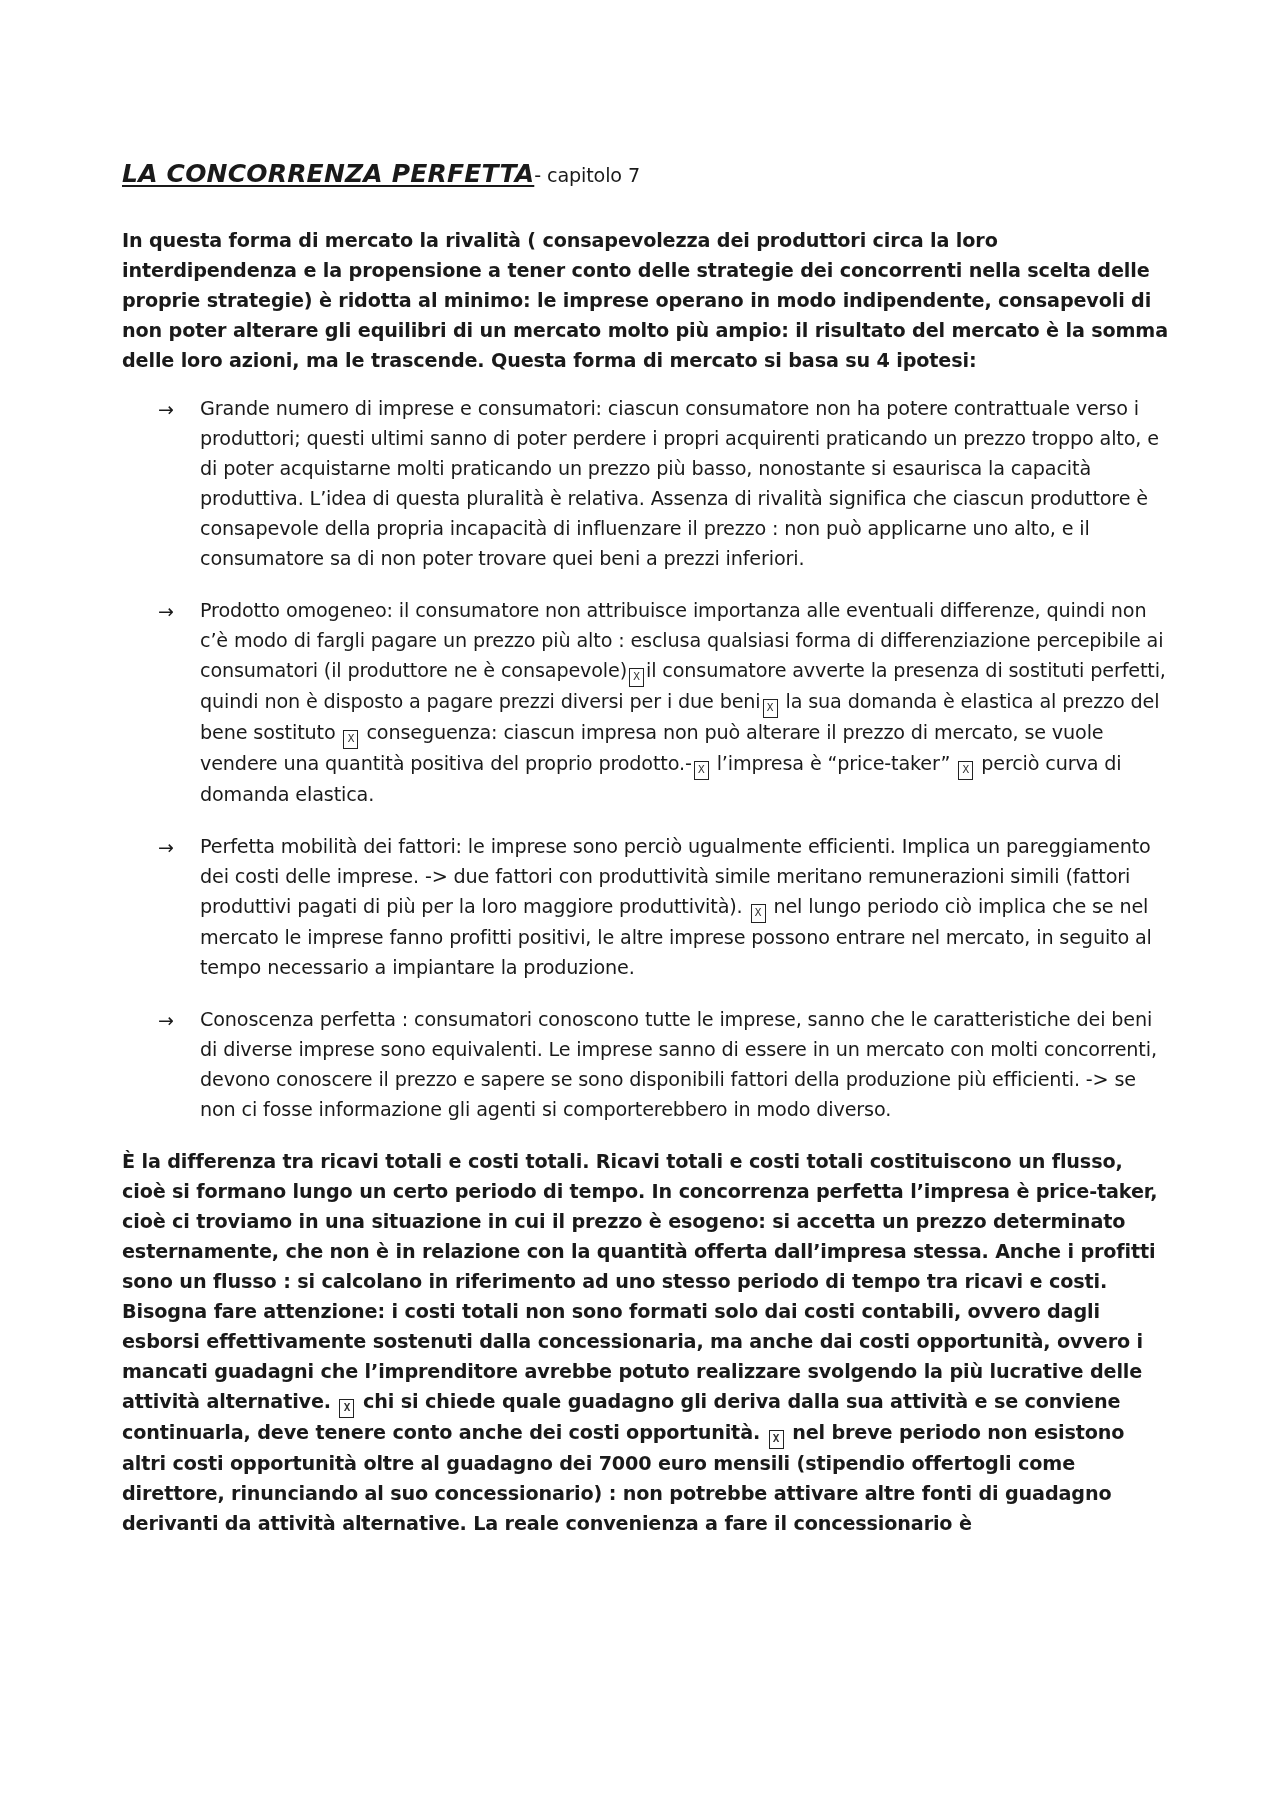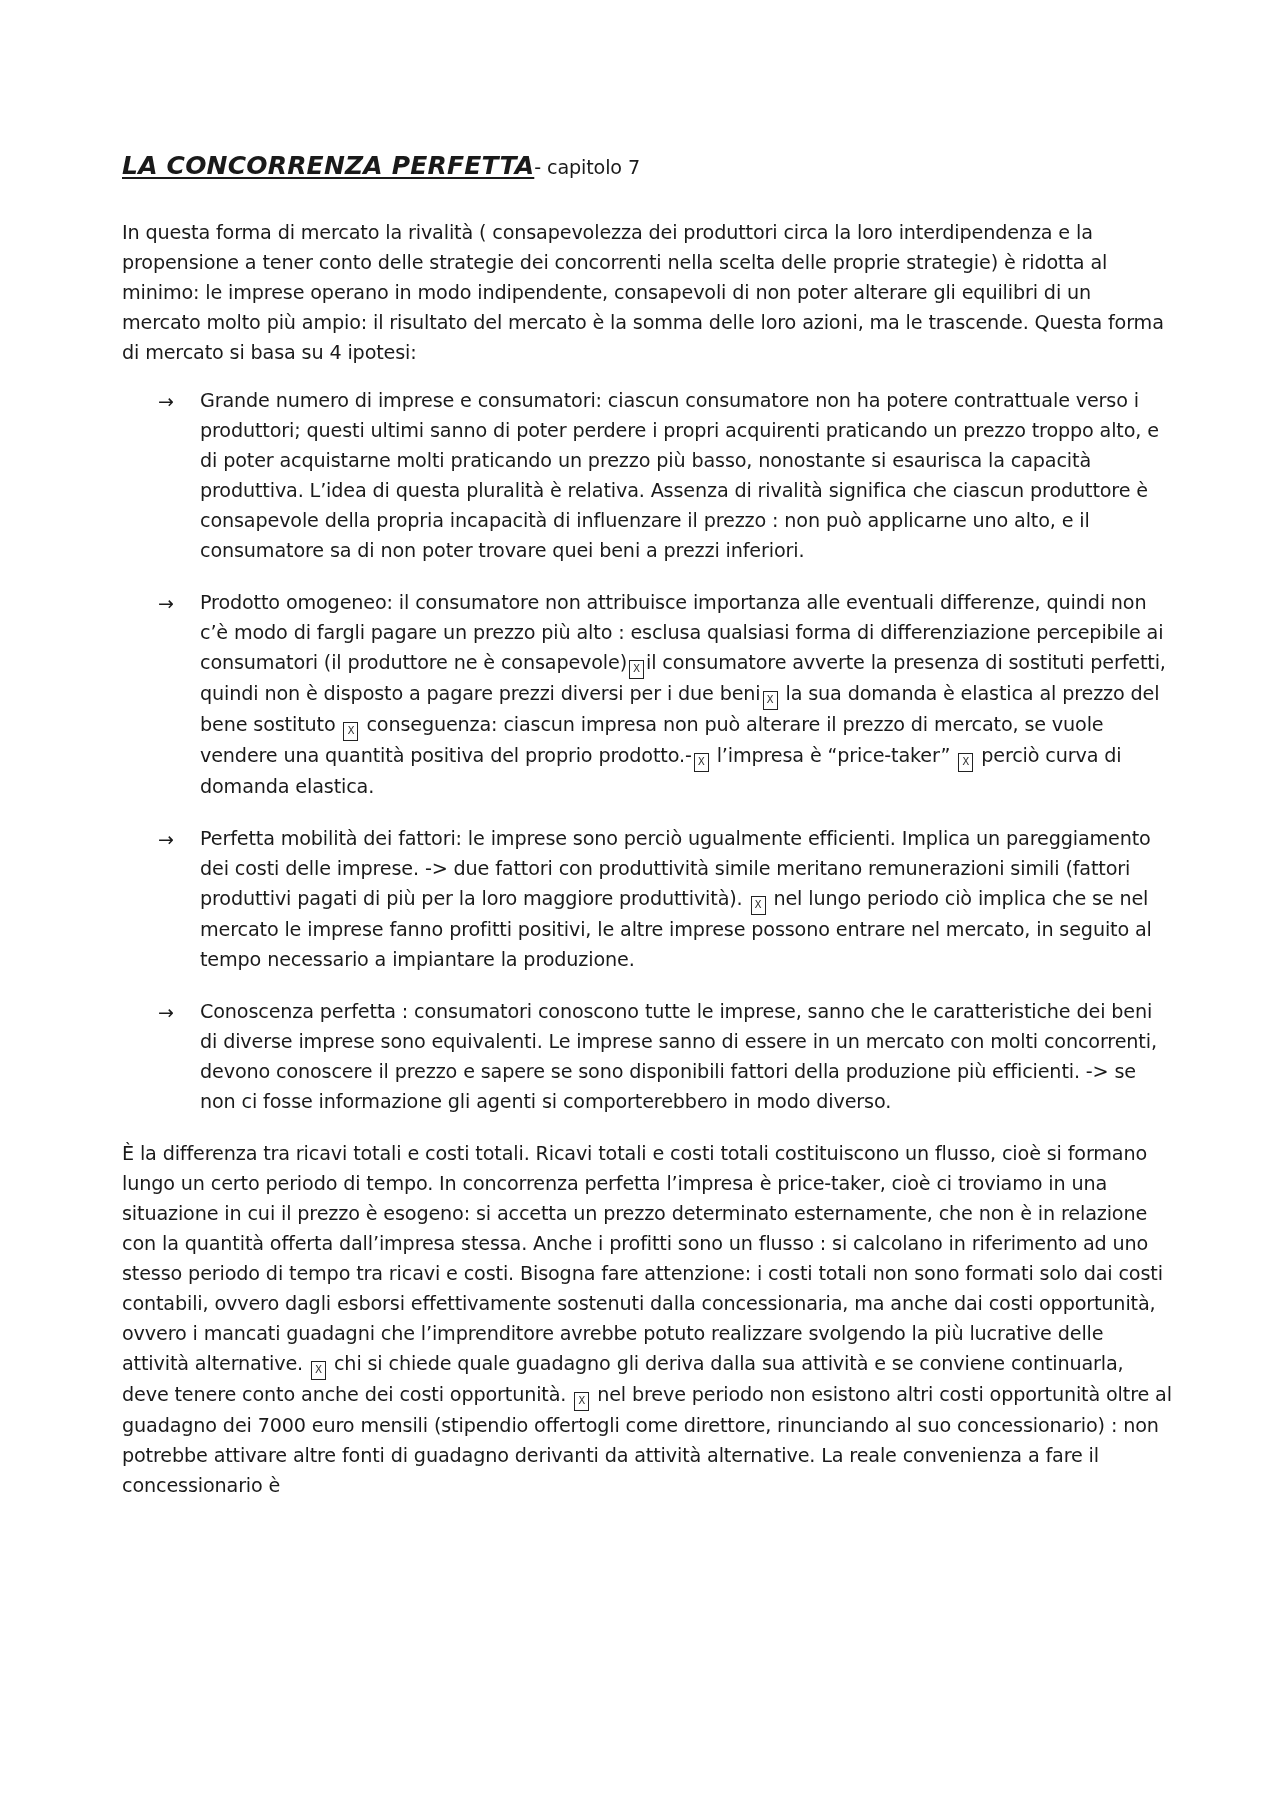--- a/index.html
+++ b/index.html
@@ -13,48 +13,48 @@
   }
   .page {
     position: absolute;
     left: 122px;
     top: 152px;
     width: 1050px;
     font-size: 19.2px;
     line-height: 30px;
     letter-spacing: -0.15px;
   }
-  .title-line { margin: 0 0 36px 0; line-height: 28px; }
+  .title-line { margin: 0 0 28px 0; line-height: 44px; }
   .title {
     font-weight: bold;
     font-style: italic;
     font-size: 25px;
     text-decoration: underline;
     text-decoration-thickness: 2px;
     text-underline-offset: 3px;
     letter-spacing: 0.2px;
   }
   .subtitle { font-size: 19.2px; }
   p { margin: 0; }
-  .intro { margin-bottom: 18px; }
+  .intro { margin-bottom: 18px; font-weight: bold; }
   ul.hyp { list-style: none; margin: 0; padding: 0; }
   ul.hyp li {
     position: relative;
     padding-left: 78px;
     margin-bottom: 22px;
   }
   ul.hyp li .arrow {
     position: absolute;
     left: 36px;
     top: 0;
     font-size: 19px;
   }
   .u { text-underline-offset: 3px; margin-top: 8px; }
   .section-head { margin: -2px 0 14px 0; }
-  .body-para { text-indent: 0; }
+  .body-para { text-indent: 0; font-weight: bold; }
   .glyph {
     display: inline-block;
     width: 15px;
     height: 19px;
     border: 1.5px solid #222;
     box-sizing: border-box;
     vertical-align: -3px;
     margin: 0 2px;
     position: relative;
     font-size: 11px;

